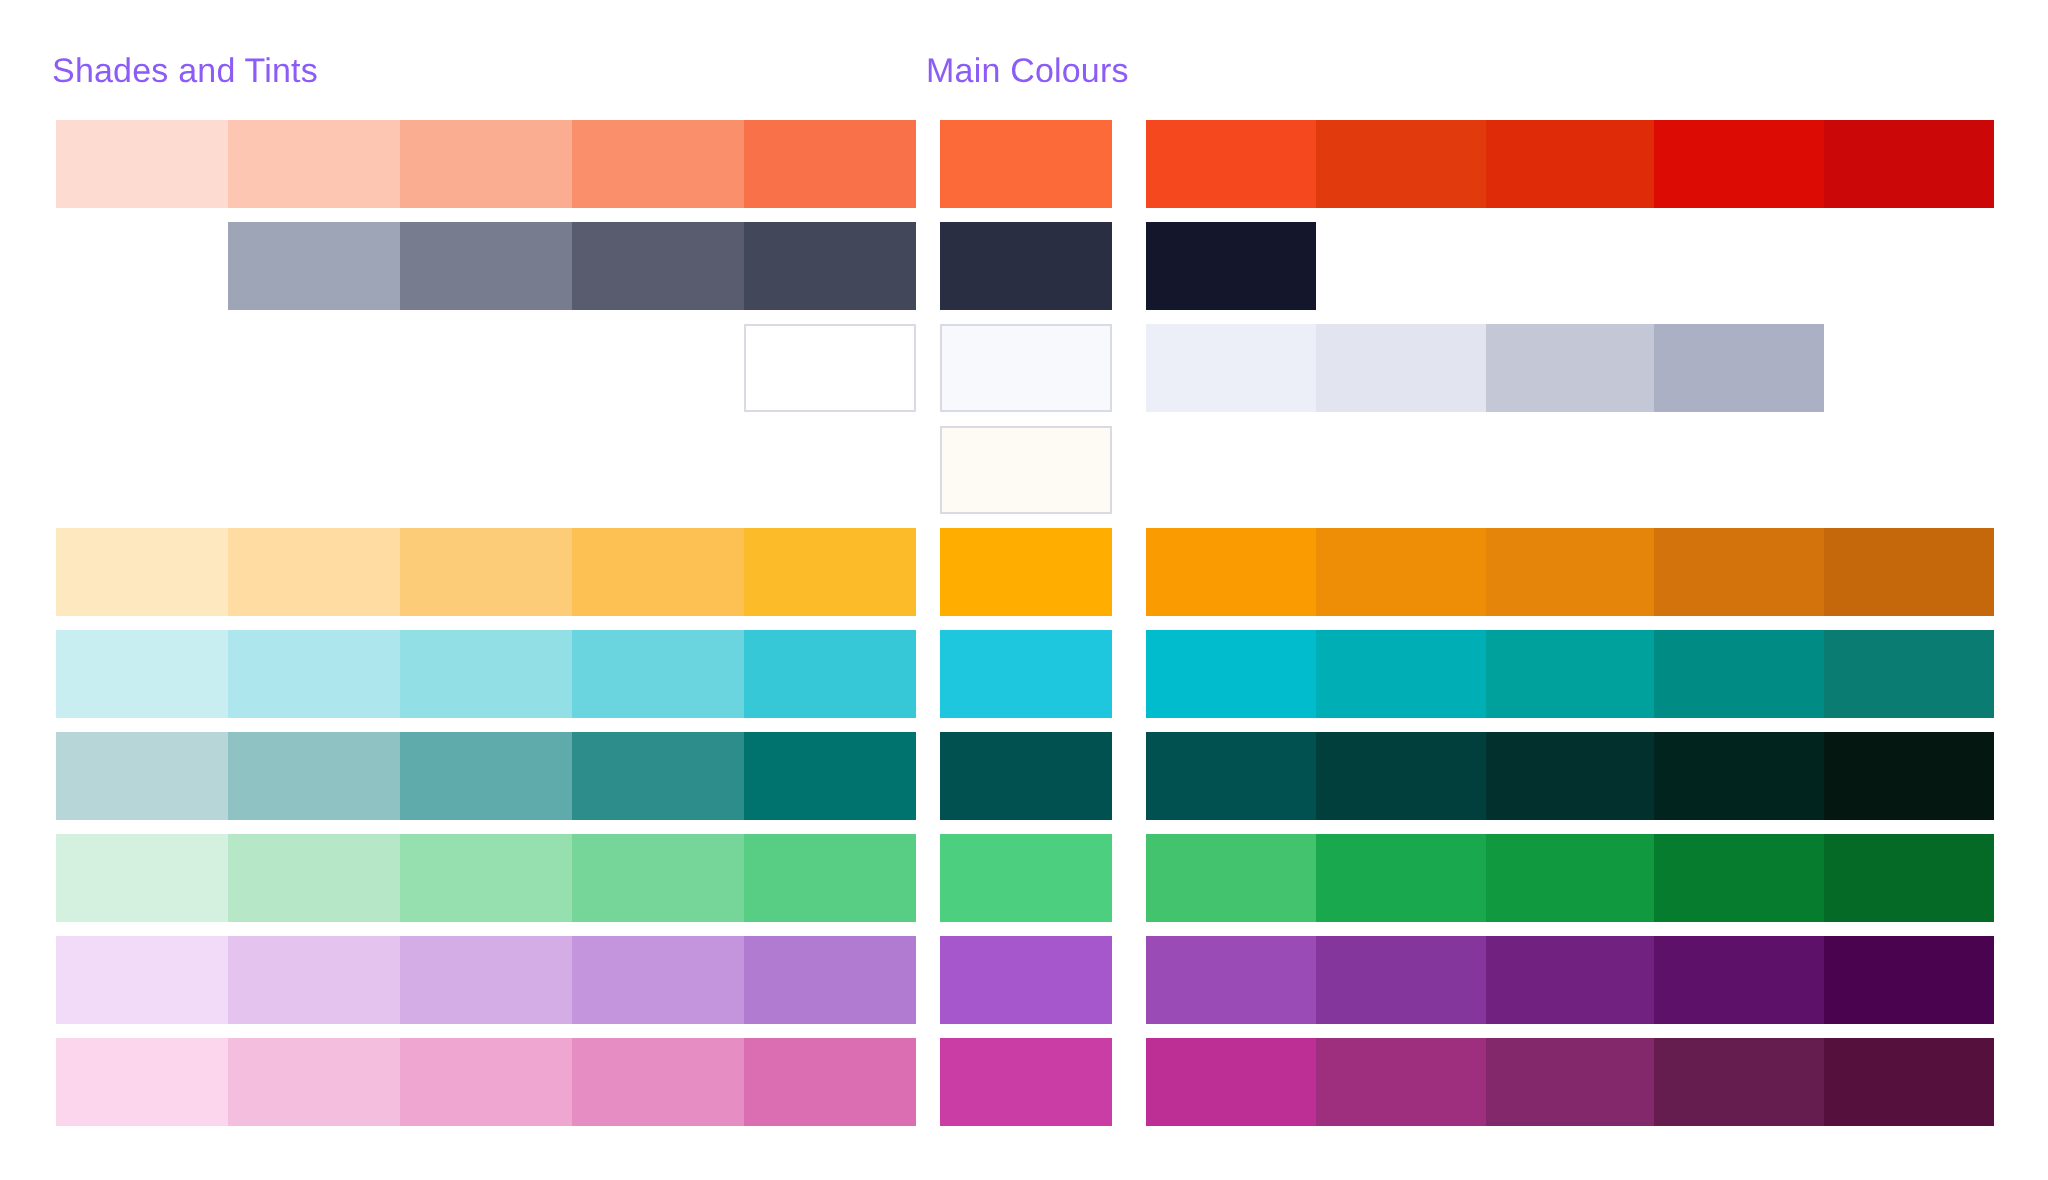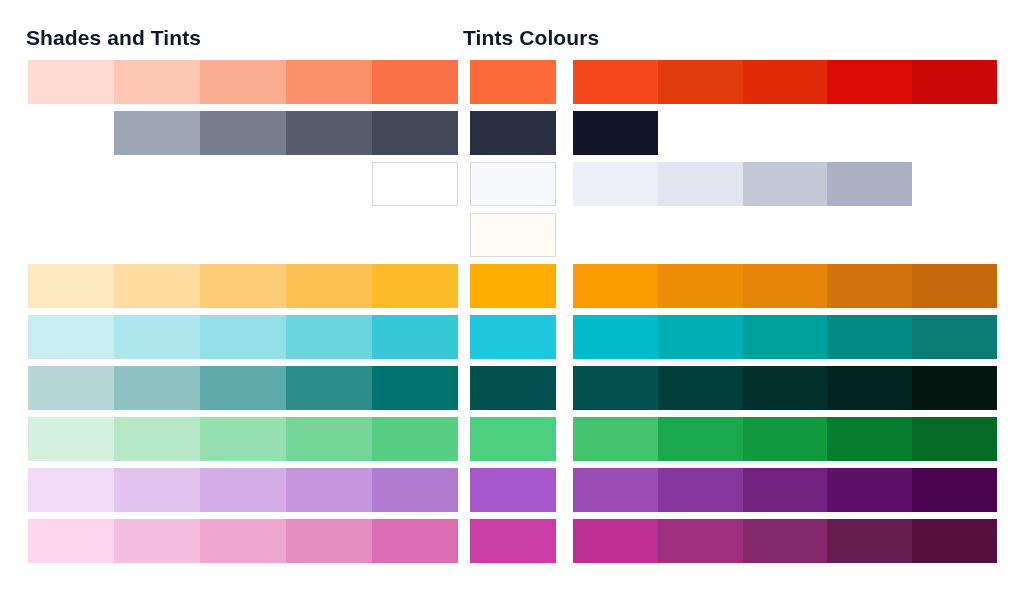--- a/index.html
+++ b/index.html
@@ -21,24 +21,24 @@
   .headings {
     position: absolute;
     top: 0;
     left: 0;
     width: 1024px;
     height: 60px;
   }
   .heading {
     position: absolute;
     top: 26px;
-    font-size: 21px;
-    font-weight: 700;
+    font-size: 17px;
+    font-weight: 400;
     letter-spacing: 0.1px;
-    color: #0f172a;
+    color: #8b5cf6;
     white-space: nowrap;
   }
   .heading.tints-heading  { left: 26px; }
   .heading.main-heading   { left: 463px; }
 
   
   .palette {
     position: absolute;
     top: 60px;
     left: 0;
@@ -75,21 +75,21 @@
   .shade-1 { left: 657.8px; width: 84.8px; }
   .shade-2 { left: 742.6px; width: 84.8px; }
   .shade-3 { left: 827.4px; width: 84.8px; }
   .shade-4 { left: 912.2px; width: 84.8px; }
 </style>
 </head>
 <body>
 
 <div class="headings">
   <div class="heading tints-heading">Shades and Tints</div>
-  <div class="heading main-heading">Tints Colours</div>
+  <div class="heading main-heading">Main Colours</div>
 </div>
 
 <div class="palette">
     <div class="row">
       <div class="swatch tint-0" title="#FDDBD0" style="background: rgb(253, 219, 208);"></div>
       <div class="swatch tint-1" title="#FCC6B3" style="background: rgb(252, 198, 179);"></div>
       <div class="swatch tint-2" title="#FBAD92" style="background: rgb(251, 173, 146);"></div>
       <div class="swatch tint-3" title="#FA8F6B" style="background: rgb(250, 143, 107);"></div>
       <div class="swatch tint-4" title="#F97148" style="background: rgb(249, 113, 72);"></div>
       <div class="swatch main-cell" title="#FC6A3A" style="background: rgb(252, 106, 58);"></div>

